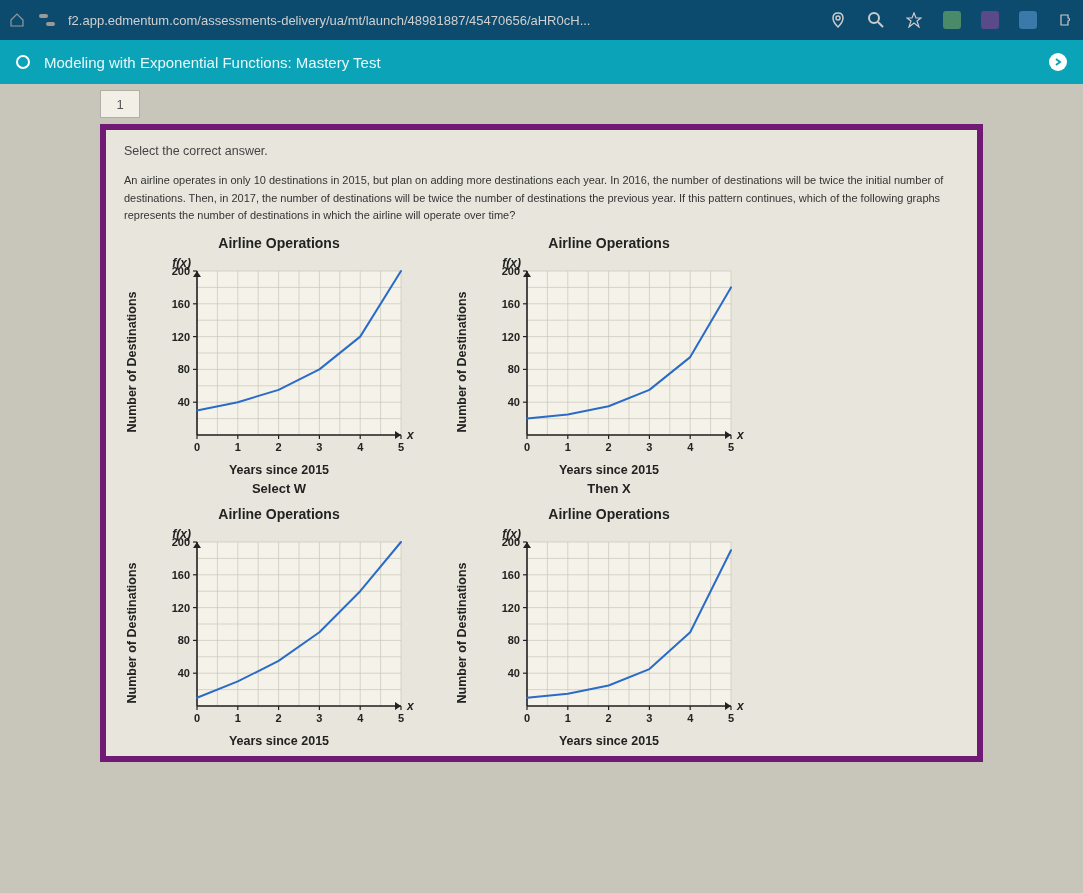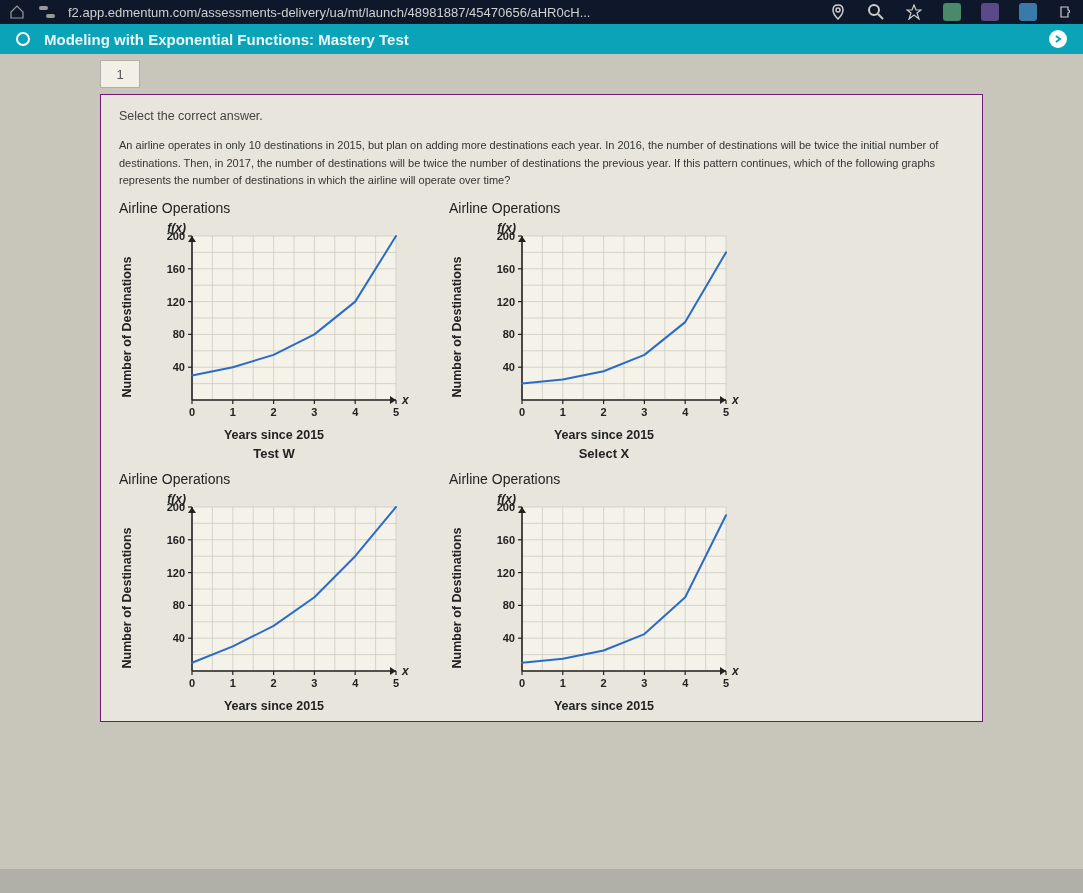--- a/index.html
+++ b/index.html
@@ -4,46 +4,45 @@
 <style>
   * { box-sizing: border-box; margin: 0; padding: 0; }
   body {
     font-family: Arial, Helvetica, sans-serif;
     background: #b0b0a8;
     width: 1083px;
     height: 893px;
     overflow: hidden;
   }
   .browser-chrome {
-    background: #0f172a;
-    height: 24px;
+    background: #0c4a6e;
+    height: 40px;
     display: flex;
     align-items: center;
     padding: 0 8px;
     gap: 12px;
     color: #c0c0c0;
     font-size: 13px;
   }
   .chrome-icon { width: 18px; height: 18px; display: inline-flex; align-items: center; justify-content: center; }
   .url-bar { flex: 1; color: #d0d0d0; overflow: hidden; white-space: nowrap; }
   .chrome-right { display: flex; gap: 20px; align-items: center; margin-left: auto; }
   .chrome-right .box { width: 18px; height: 18px; border-radius: 3px; }
   .green-box { background: #4a8a6a; }
   .purple-box { background: #5a4a8a; border-radius: 50%; }
   .blue-box { background: #3a7aaa; }
   
   .title-bar {
     background: #0aa3b8;
-    height: 30px;
+    height: 44px;
     display: flex;
     align-items: center;
     padding: 12px 16px;
     color: #e8f8fa;
     font-size: 15px;
-    font-weight: bold;
   }
   .title-bar .circle { width: 14px; height: 14px; border: 2px solid #fff; border-radius: 50%; margin-right: 14px; }
   .title-right { margin-left: auto; display:flex; gap:8px; align-items:center; }
   .title-right .dot { width:18px; height:18px; border-radius:50%; background:#fff; display:flex; align-items:center; justify-content:center; }
   
   .page-wrap {
     background: #c8c6bb;
     padding: 6px 100px 20px 100px;
     height: calc(893px - 78px);
     overflow: hidden;
@@ -57,21 +56,21 @@
     display: flex;
     align-items: center;
     justify-content: center;
     font-size: 13px;
     color: #555;
     margin-bottom: 6px;
   }
   
   .content-panel {
     background: #e8e6dc;
-    border: 1px solid #701a75;
+    border: 6px solid #701a75;
     padding: 14px 18px 8px 18px;
   }
   
   .instruction {
     font-size: 12.5px;
     color: #444;
     margin-bottom: 14px;
   }
   
   .problem-text {
@@ -82,21 +81,21 @@
   }
   
   .graphs {
     display: grid;
     grid-template-columns: 310px 310px;
     gap: 10px 20px;
     justify-content: start;
   }
   
   .graph-card { }
-  .chart-title { text-align: left; font-weight: normal; font-size: 14px; color: #222; margin-bottom: 2px; }
+  .chart-title { text-align: center; font-weight: bold; font-size: 14px; color: #222; margin-bottom: 2px; }
   .chart-caption { text-align: center; font-weight: bold; font-size: 13px; color: #222; margin-top: 4px; }
   .chart-label-x { text-align: center; font-weight: bold; font-size: 12.5px; color: #222; margin-top: 0; }
   
   .chart-svg { display: block; margin: 0 auto; }
   .ylabel {
     position: absolute;
     transform: rotate(-90deg) translate(-50%, -50%);
     transform-origin: left top;
     font-weight: bold;
     font-size: 12.5px;
@@ -226,21 +225,21 @@
               <line x1="38" y1="50.79999999999998" x2="42" y2="50.79999999999998" stroke="#222" stroke-width="1.2"></line>
               <text x="35" y="54.79999999999998" text-anchor="end" font-size="11" font-weight="bold" fill="#222">160</text>
               <line x1="38" y1="18" x2="42" y2="18" stroke="#222" stroke-width="1.2"></line>
               <text x="35" y="22" text-anchor="end" font-size="11" font-weight="bold" fill="#222">200</text>
               <text x="36" y="14" text-anchor="end" font-size="12" font-weight="bold" font-style="italic" fill="#222">f(x)</text>
               <text x="252" y="186" text-anchor="start" font-size="12" font-weight="bold" font-style="italic" fill="#222">x</text>
               <path d="M42 157.4 L82.80000000000001 149.2 L123.60000000000001 136.9 L164.39999999999998 116.39999999999999 L205.20000000000002 83.60000000000001 L246 18 " fill="none" stroke="#2a6bc8" stroke-width="2" stroke-linecap="round" stroke-linejoin="round"></path>
             </svg>
           </div>
           <div class="chart-label-x">Years since 2015</div>
-          <div class="chart-caption">Test W</div>
+          <div class="chart-caption">Select W</div>
         </div>
         <div class="graph-card">
           <div class="chart-title">Airline Operations</div>
           <div class="graph-inner">
             <div class="ylabel">Number of Destinations</div>
             <svg class="chart-svg" width="260" height="210" viewBox="0 0 260 210">
               <rect x="42" y="18" width="204" height="164" fill="#f5f3e9" stroke="none"></rect>
               <line x1="42" y1="18" x2="42" y2="182" stroke="#c8c6ba" stroke-width="0.7"></line>
               <line x1="62.400000000000006" y1="18" x2="62.400000000000006" y2="182" stroke="#c8c6ba" stroke-width="0.7"></line>
               <line x1="82.80000000000001" y1="18" x2="82.80000000000001" y2="182" stroke="#c8c6ba" stroke-width="0.7"></line>
@@ -288,21 +287,21 @@
               <line x1="38" y1="50.79999999999998" x2="42" y2="50.79999999999998" stroke="#222" stroke-width="1.2"></line>
               <text x="35" y="54.79999999999998" text-anchor="end" font-size="11" font-weight="bold" fill="#222">160</text>
               <line x1="38" y1="18" x2="42" y2="18" stroke="#222" stroke-width="1.2"></line>
               <text x="35" y="22" text-anchor="end" font-size="11" font-weight="bold" fill="#222">200</text>
               <text x="36" y="14" text-anchor="end" font-size="12" font-weight="bold" font-style="italic" fill="#222">f(x)</text>
               <text x="252" y="186" text-anchor="start" font-size="12" font-weight="bold" font-style="italic" fill="#222">x</text>
               <path d="M42 165.6 L82.80000000000001 161.5 L123.60000000000001 153.3 L164.39999999999998 136.9 L205.20000000000002 104.10000000000001 L246 34.400000000000006 " fill="none" stroke="#2a6bc8" stroke-width="2" stroke-linecap="round" stroke-linejoin="round"></path>
             </svg>
           </div>
           <div class="chart-label-x">Years since 2015</div>
-          <div class="chart-caption">Select X</div>
+          <div class="chart-caption">Then X</div>
         </div>
         <div class="graph-card">
           <div class="chart-title">Airline Operations</div>
           <div class="graph-inner">
             <div class="ylabel">Number of Destinations</div>
             <svg class="chart-svg" width="260" height="210" viewBox="0 0 260 210">
               <rect x="42" y="18" width="204" height="164" fill="#f5f3e9" stroke="none"></rect>
               <line x1="42" y1="18" x2="42" y2="182" stroke="#c8c6ba" stroke-width="0.7"></line>
               <line x1="62.400000000000006" y1="18" x2="62.400000000000006" y2="182" stroke="#c8c6ba" stroke-width="0.7"></line>
               <line x1="82.80000000000001" y1="18" x2="82.80000000000001" y2="182" stroke="#c8c6ba" stroke-width="0.7"></line>

